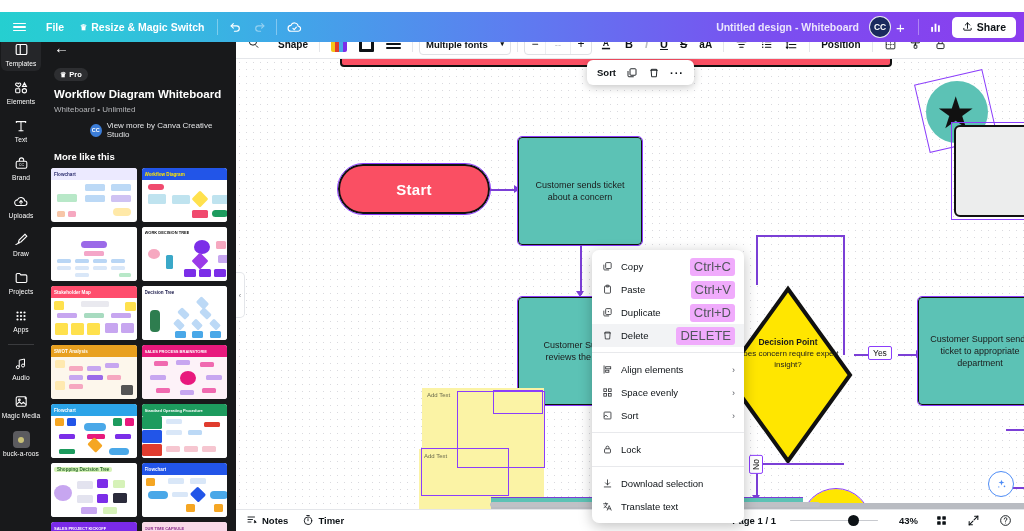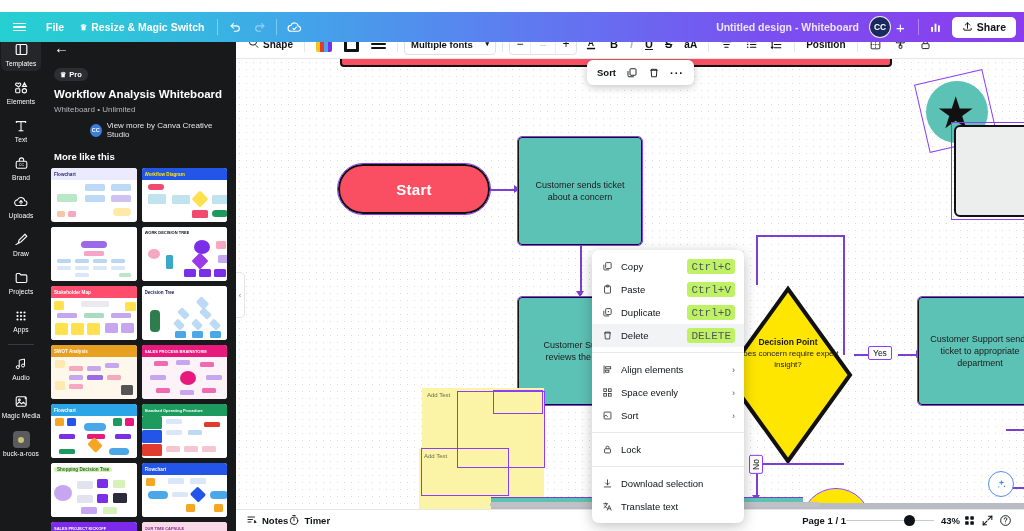--- a/index.html
+++ b/index.html
@@ -94,21 +94,21 @@
   .thumb .tbody { position: relative; height: 42px; }
   .nodeb { position: absolute; border-radius: 1.5px; }
 
   
   .toolbar {
     position: absolute; left: 236px; top: 30px; width: 788px; height: 29px;
     background: #fff; border-bottom: 1px solid #e4e6ea;
     display: flex; align-items: center; gap: 2px; padding: 0 6px; z-index: 40;
   }
   .tb-btn {
-    height: 22px; display: flex; align-items: center; gap: 3px; padding: 0 5px;
+    height: 22px; display: flex; align-items: center; gap: 18px; padding: 0 5px;
     border-radius: 4px; cursor: pointer; font-size: 10px; color: #0d1216; font-weight: bold;
     white-space: nowrap;
   }
   .tb-btn.dim { color: #b9bcc2; }
   .tb-sep { width: 1px; height: 16px; background: #e4e6ea; margin: 0 4px; }
   .swatch-stripes { display: flex; width: 16px; height: 16px; border-radius: 2px; overflow: hidden; }
   .swatch-stripes i { flex: 1; }
   .box-ico { width: 15px; height: 15px; border: 3px solid #0d1216; border-radius: 1px; }
   .lines-ico i { display: block; height: 2px; background: #0d1216; margin: 2px 0; border-radius: 1px; }
   .font-select {
@@ -185,32 +185,31 @@
     background: #fff; border-radius: 7px; box-shadow: 0 3px 14px rgba(0,0,0,.25);
     padding: 5px 0; z-index: 70; font-size: 9.5px; color: #0d1216;
   }
   .ctx-item {
     display: flex; align-items: center; height: 23px; padding: 0 9px; cursor: pointer; gap: 7px;
   }
   .ctx-item:hover, .ctx-item.hl { background: #f2f3f5; }
   .ctx-ico { width: 13px; display: flex; align-items: center; justify-content: center; color: #2b2d31; }
   .ctx-lbl { flex: 1; white-space: nowrap; }
   .ctx-key {
-    background: #bef264; color: #52555c; font-size: 11px; padding: 1.5px 4px; border-radius: 3px;
+    background: #f0abfc; color: #52555c; font-size: 13px; padding: 1.5px 4px; border-radius: 3px;
     white-space: nowrap;
-    font-family: Liberation Mono, monospace;
   }
   .ctx-arrow { color: #52555c; font-size: 9px; }
   .ctx-div { height: 1px; background: #e8e9ec; margin: 5px 0; }
 
   
   .bottom {
     position: absolute; left: 236px; top: 509px; width: 788px; height: 22px;
     background: #fff; border-top: 1px solid #e4e6ea;
-    display: flex; align-items: center; padding: 0 10px; gap: 0; z-index: 55;
+    display: flex; align-items: center; padding: 0 10px; gap: 14px; z-index: 55;
   }
   .bb-btn { display: flex; align-items: center; gap: 4px; font-size: 9.5px; font-weight: bold; color: #0d1216; cursor: pointer; }
   .bb-spacer { flex: 1; }
   .page-ind { font-size: 9.5px; font-weight: bold; color: #0d1216; white-space: nowrap; }
   .zoom-slider { position: relative; width: 88px; height: 10px; display: flex; align-items: center; }
   .zoom-slider .track { width: 100%; height: 1.6px; background: #c8cacf; border-radius: 2px; }
   .zoom-slider .knob { position: absolute; left: 58px; width: 11px; height: 11px; border-radius: 50%; background: #0d1216; }
   .zoom-val { font-size: 9.5px; font-weight: bold; color: #0d1216; width: 26px; text-align: right; }
   .bb-ico { width: 18px; height: 18px; display:flex;align-items:center;justify-content:center; color:#0d1216; cursor:pointer; }
 
@@ -409,21 +408,21 @@
       <div class="rail-lbl">buck-a-roos</div>
     </div>
   </div>
 
   <div class="panel">
     <div class="panel-back">←</div>
     <div class="pro-badge">
       <span style="font-size:7px;">♛</span>
       <span>Pro</span>
     </div>
-    <div class="panel-title">Workflow Analysis Whiteboard</div>
+    <div class="panel-title">Workflow Diagram Whiteboard</div>
     <div class="panel-sub">Whiteboard • Unlimited</div>
     <div class="panel-author">
       <div class="av">CC</div>
       <span>View more by Canva Creative Studio</span>
     </div>
     <div class="panel-more">More like this</div>
 
     <div class="thumb-grid">
 
       <div class="thumb">

